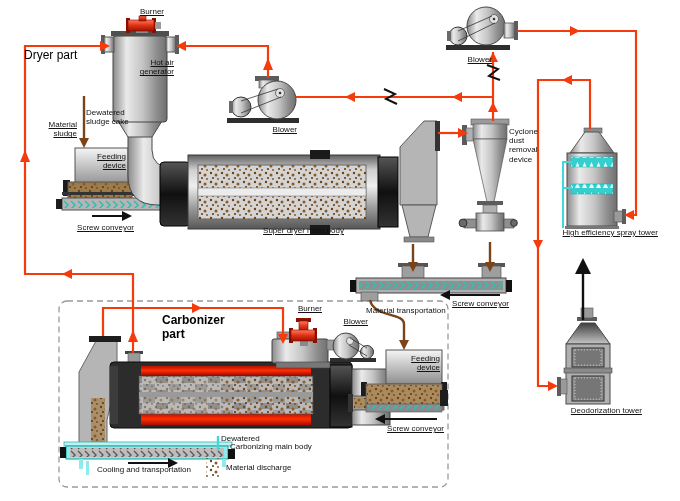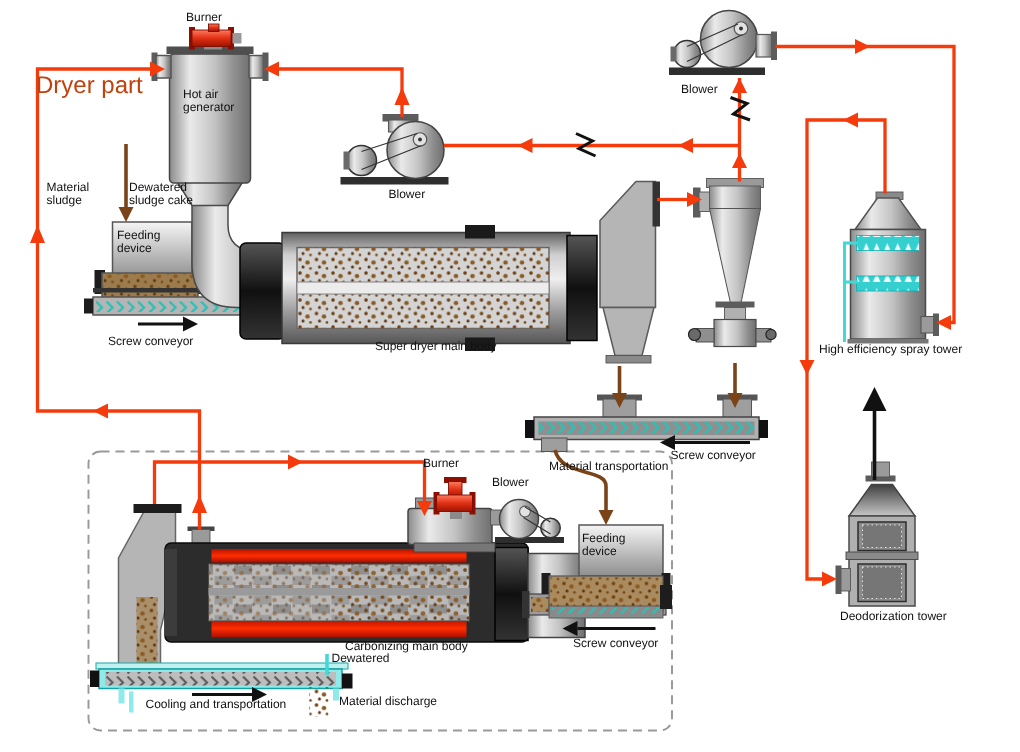--- a/index.html
+++ b/index.html
@@ -1,22 +1,22 @@
 <!DOCTYPE html>
 <html><head>
 <meta charset="utf-8">
 <style>
   html,body{margin:0;padding:0;background:#fff;}
   #stage{position:relative;width:680px;height:501px;background:#fff;overflow:hidden;
          font-family:"Liberation Sans", sans-serif;}
   #stage svg{position:absolute;left:0;top:0;}
   .lbl{position:absolute;font-size:8px;line-height:1.15;color:#111;}
-  .c{text-align:left;}
+  .c{text-align:right;text-decoration:underline;}
   .nw{white-space:nowrap;}
-  .big{font-size:16px;color:#c2410c;}
+  .big{font-size:12px;color:#000000;}
   .bold{font-weight:bold;}
 </style>
 </head>
 <body>
 
 <div id="stage">
 
 <svg width="680" height="501" viewBox="0 0 680 501">
   <defs>
     <linearGradient id="gradCyl" x1="0" y1="0" x2="1" y2="0">
@@ -347,39 +347,41 @@
   </g>
 
   <g stroke="#3fd9d9" stroke-width="2" fill="none">
     <path d="M572,162 L563,162 L563,228"></path>
     <path d="M572,188 L563,188"></path>
     <path d="M218,436 L218,450" stroke-width="2.4"></path>
   </g>
 </svg>
 
 <div class="lbl big" style="left:24px;top:49px;width:90px">Dryer part</div>
+<div class="lbl big bold" style="left:162px;top:314px;width:80px">Carbonizer part</div>
 
 <div class="lbl c" style="left:124px;top:7px;width:40px">Burner</div>
 <div class="lbl c" style="left:122px;top:58px;width:52px">Hot air generator</div>
 <div class="lbl c" style="left:31px;top:120px;width:46px">Material sludge</div>
-<div class="lbl" style="left:86px;top:120px;width:44px">Dewatered sludge cake</div>
+<div class="lbl" style="left:86px;top:108px;width:44px">Dewatered sludge cake</div>
 <div class="lbl c" style="left:78px;top:152px;width:48px">Feeding device</div>
 <div class="lbl c nw" style="left:72px;top:223px;width:62px">Screw conveyor</div>
 <div class="lbl c" style="left:259px;top:125px;width:38px">Blower</div>
 <div class="lbl c nw" style="left:250px;top:226px;width:94px">Super dryer main body</div>
 
 <div class="lbl c" style="left:454px;top:55px;width:38px">Blower</div>
+<div class="lbl" style="left:509px;top:127px;width:42px">Cyclone dust removal device</div>
 <div class="lbl c nw" style="left:546px;top:228px;width:112px">High efficiency spray tower</div>
 <div class="lbl c nw" style="left:560px;top:406px;width:82px">Deodorization tower</div>
 
 <div class="lbl c nw" style="left:447px;top:299px;width:62px">Screw conveyor</div>
 <div class="lbl nw" style="left:366px;top:306px;width:94px">Material transportation</div>
 
 <div class="lbl c" style="left:282px;top:304px;width:40px">Burner</div>
 <div class="lbl c" style="left:328px;top:317px;width:40px">Blower</div>
 <div class="lbl c" style="left:388px;top:354px;width:52px">Feeding device</div>
 <div class="lbl c nw" style="left:382px;top:424px;width:62px">Screw conveyor</div>
-<div class="lbl nw" style="left:230px;top:426px;width:96px">Carbonizing main body</div>
+<div class="lbl nw" style="left:230px;top:442px;width:96px">Carbonizing main body</div>
 <div class="lbl nw" style="left:221px;top:434px;width:52px">Dewatered</div>
 <div class="lbl nw" style="left:97px;top:465px;width:110px">Cooling and transportation</div>
 <div class="lbl nw" style="left:226px;top:463px;width:80px">Material discharge</div>
 
 </div>
 
 </body></html>

